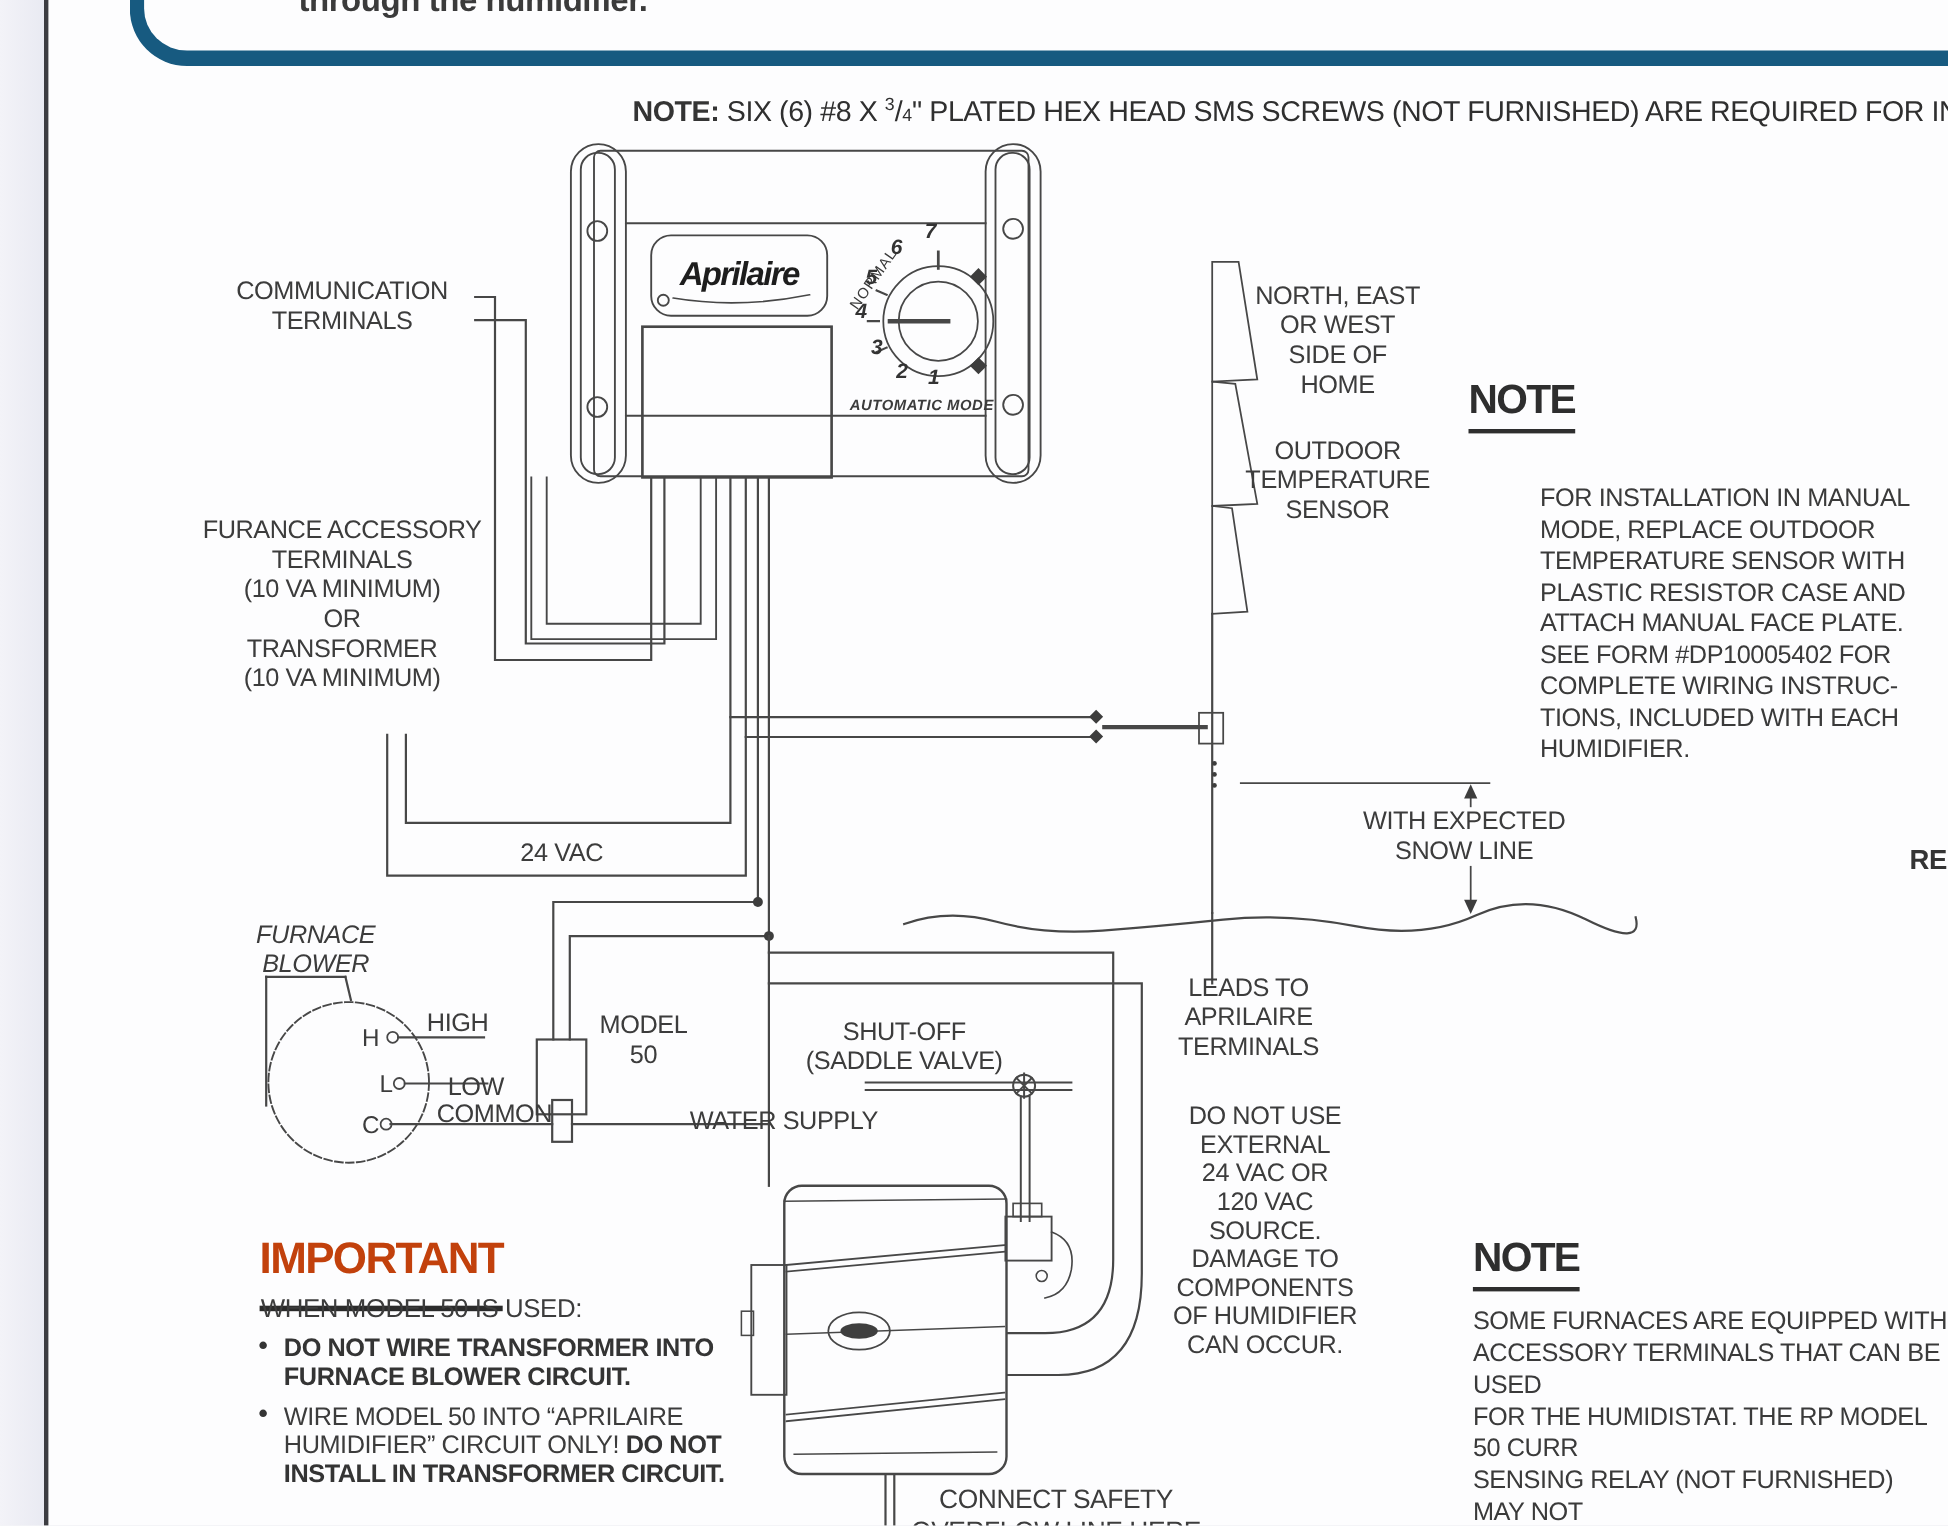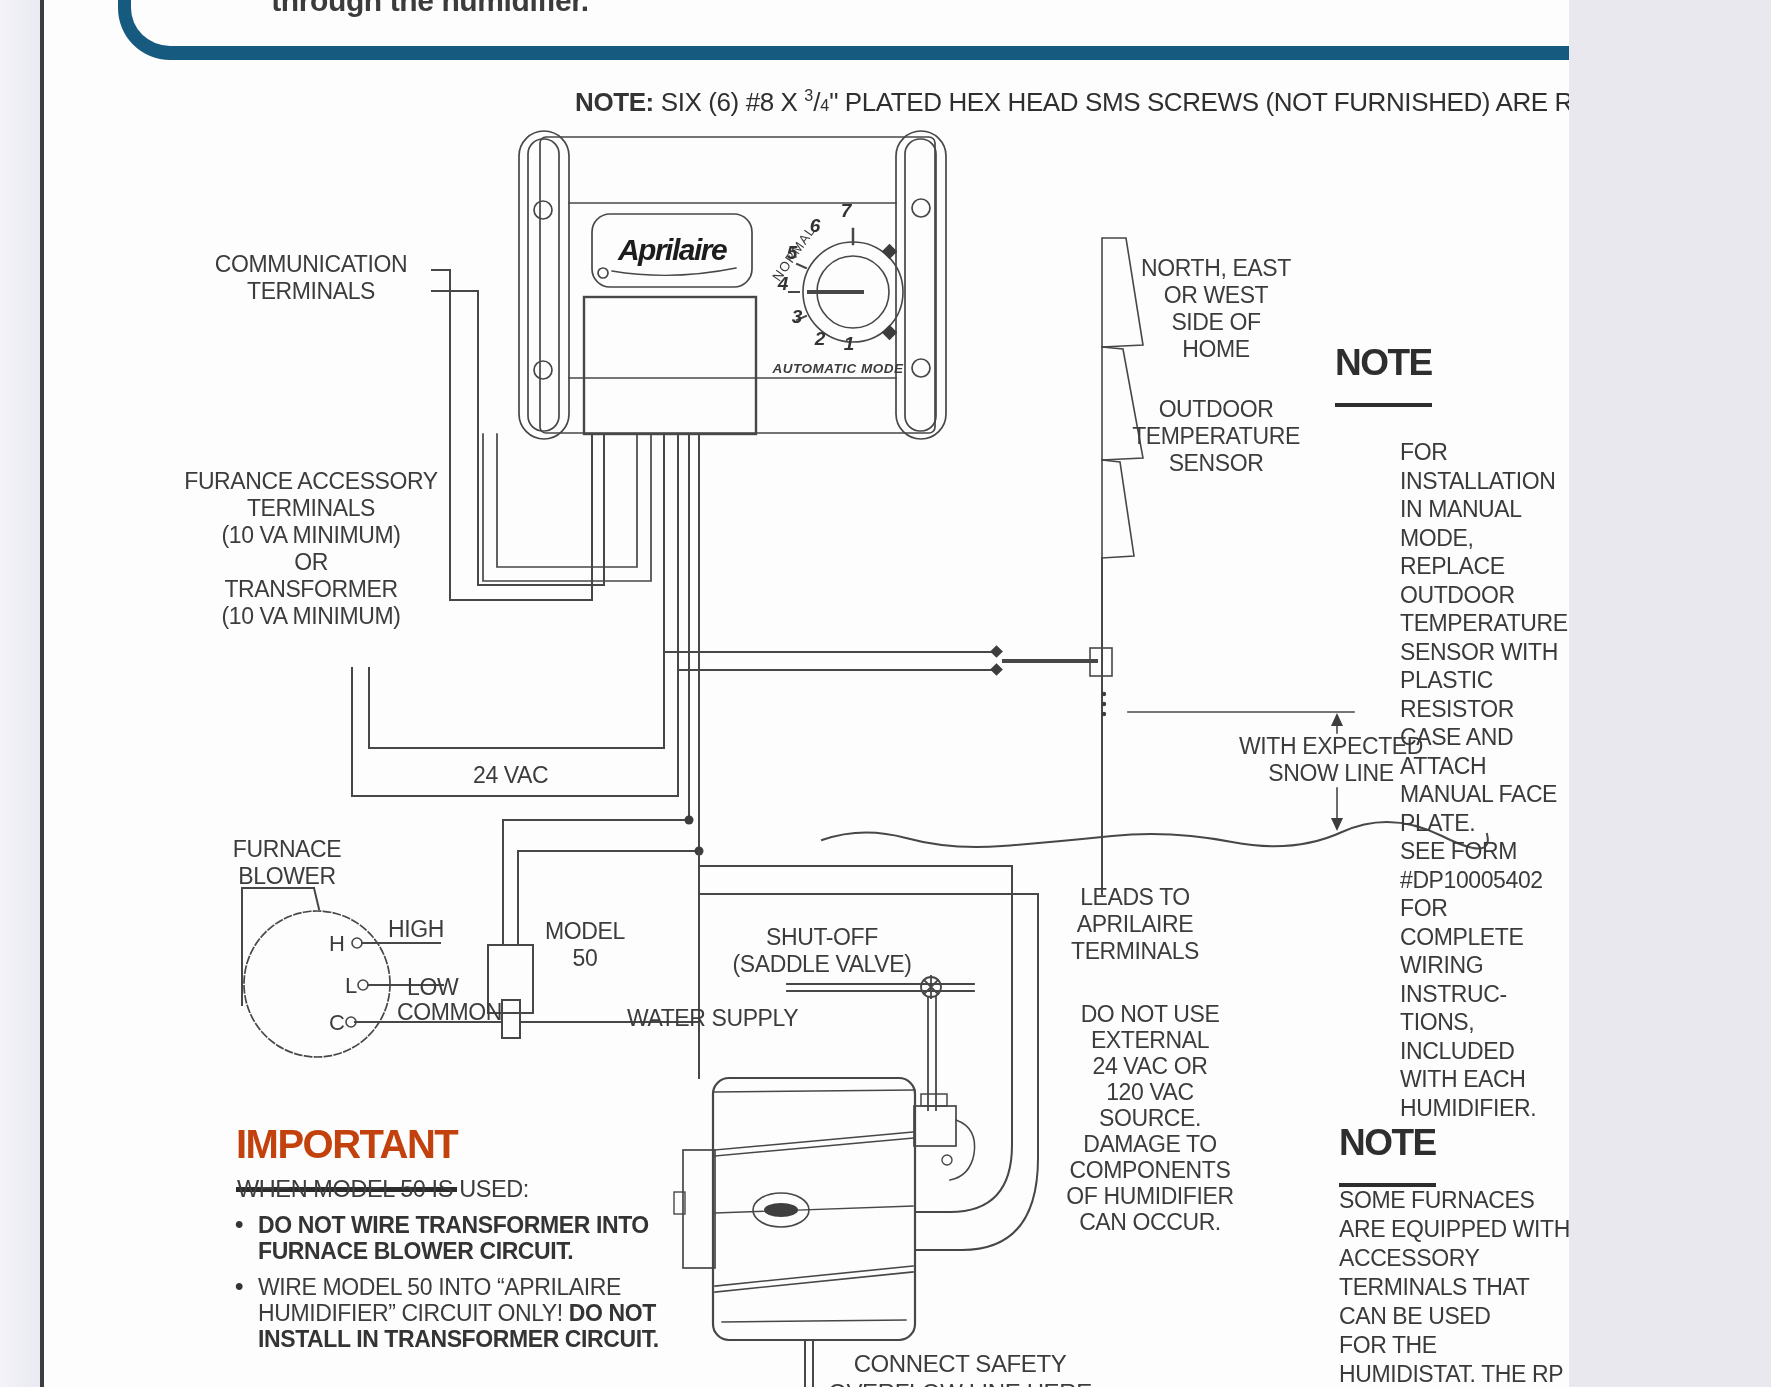--- a/index.html
+++ b/index.html
@@ -1,26 +1,26 @@
 <!DOCTYPE html>
 <html style="--accent: #175a80;"><head>
 <meta charset="utf-8">
 <style>
   html,body{margin:0;padding:0;background:#e8e8ee;}
-  #page{position:relative;width:1569px;height:1387px;overflow:hidden;background:#fdfdfe;
+  #page{position:relative;width:1771px;height:1387px;overflow:hidden;background:#fdfdfe;
         font-family:"Liberation Sans",sans-serif;color:#3c3c3c;}
   .abs{position:absolute;}
   
   .c{position:absolute;transform:translateX(-50%);text-align:center;white-space:pre-line;
      font-size:23px;line-height:1.17;letter-spacing:-0.4px;color:#3c3c3c;}
   
   .t{position:absolute;white-space:nowrap;font-size:23px;letter-spacing:-0.4px;color:#3c3c3c;}
   .bold{font-weight:bold;color:#343434;}
   .note-title{position:absolute;font-size:37px;font-weight:800;letter-spacing:-1.5px;color:#2e2e2e;
-              border-bottom:4px solid #2e2e2e;padding-bottom:19px;white-space:nowrap;}
+              border-bottom:4px solid #2e2e2e;padding-bottom:6px;white-space:nowrap;}
   .note-body{position:absolute;font-size:23px;line-height:28.5px;letter-spacing:-0.4px;
              white-space:pre-line;color:#3a3a3a;}
   .imp-title{position:absolute;font-size:40px;font-weight:800;letter-spacing:-1.5px;color:#c2410c;
              border-bottom:5px solid #2b2b2b;padding-bottom:20px;white-space:nowrap;}
   .brand{position:absolute;transform:translateX(-50%);font-size:30px;font-weight:bold;
          font-style:italic;letter-spacing:-1.5px;color:#1d1d1d;white-space:nowrap;}
   .dialnum{position:absolute;transform:translate(-50%,-50%);font-size:19px;font-weight:600;
            font-style:italic;color:#333;}
   .callout-box{position:absolute;left:118px;top:-74px;width:1800px;height:120px;
                border-left:13px solid var(--accent,#175a80);
@@ -192,21 +192,21 @@
   <div class="c" style="left:1216px;top:255px;">NORTH, EAST
 OR WEST
 SIDE OF
 HOME</div>
   <div class="c" style="left:1216px;top:396px;">OUTDOOR
 TEMPERATURE
 SENSOR</div>
   <div class="c" style="left:1331px;top:733px;">WITH EXPECTED
 SNOW LINE</div>
   <div class="t bold" style="left:1736px;top:768px;font-size:25px;">RE</div>
-  <div class="c" style="left:287px;top:836px;">FURNACE
+  <div class="c" style="left:287px;top:836px;font-style:italic;">FURNACE
 BLOWER</div>
   <div class="t" style="left:388px;top:916px;">HIGH</div>
   <div class="t" style="left:407px;top:958px;margin-top:16px;">LOW</div>
   <div class="t" style="left:397px;top:999px;">COMMON</div>
   <div class="t" style="left:329px;top:931px;font-size:22px;">H</div>
   <div class="t" style="left:345px;top:973px;font-size:22px;">L</div>
   <div class="t" style="left:329px;top:1010px;font-size:22px;">C</div>
   <div class="c" style="left:585px;top:918px;">MODEL
 50</div>
   <div class="c" style="left:822px;top:924px;">SHUT-OFF

